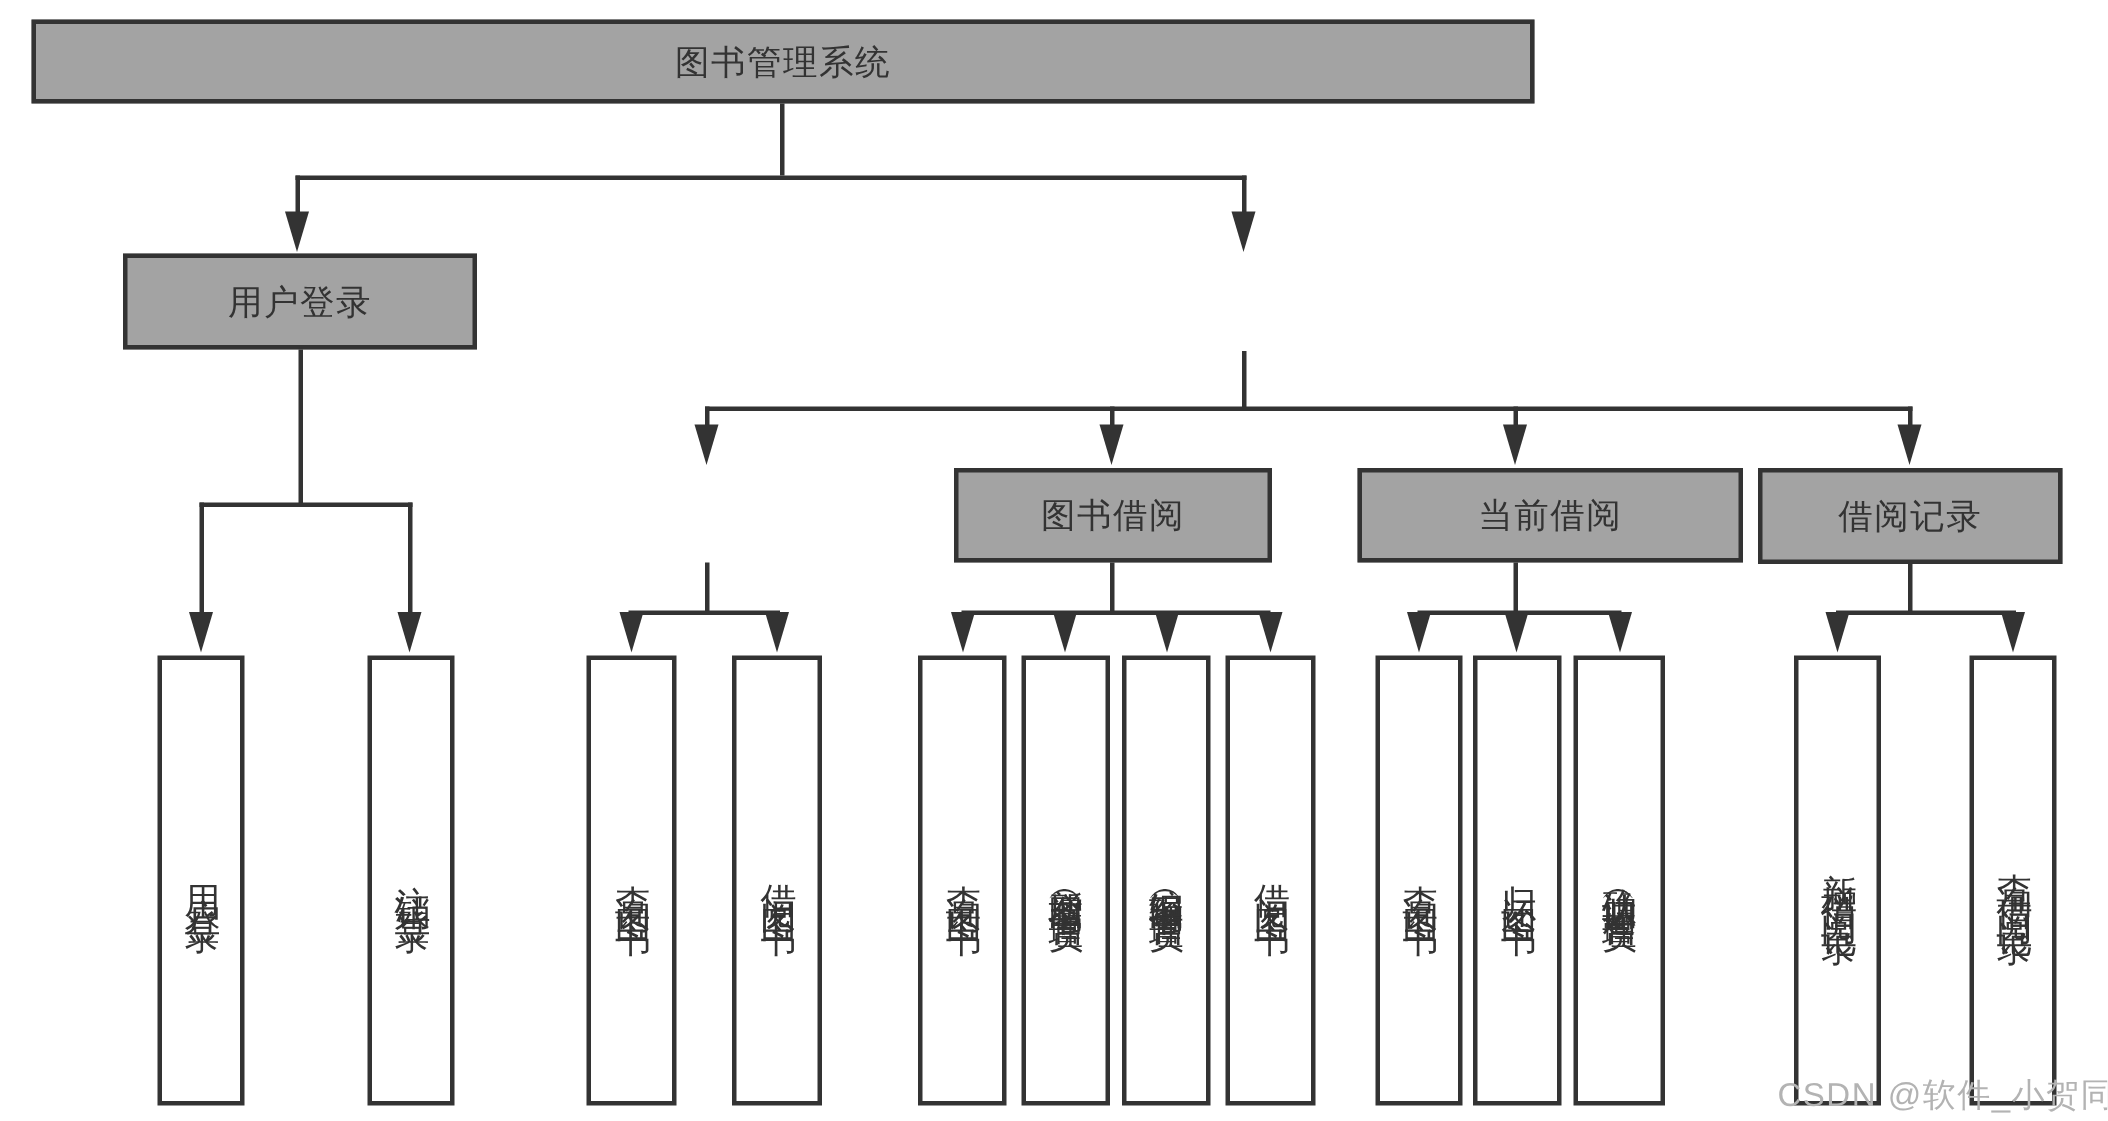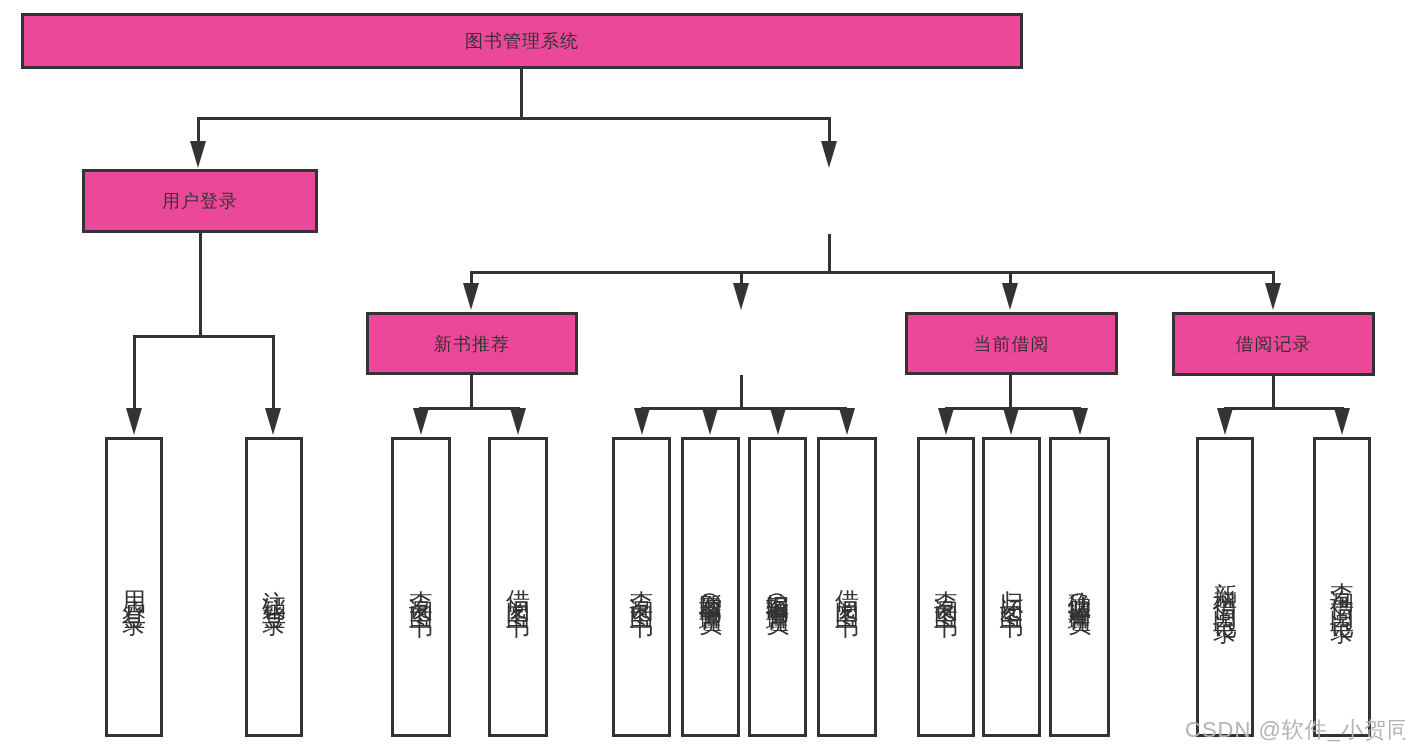--- a/index.html
+++ b/index.html
@@ -13,26 +13,26 @@
     width:1405px;
     height:747px;
     background:#ffffff;
     overflow:hidden;
   }
   
   .node{
     position:absolute;
     box-sizing:border-box;
     border:3px solid var(--line);
-    background:#ec4899;
+    background:#a3a3a3;
     display:flex;
     align-items:center;
     justify-content:center;
     color:var(--text);
-    font-size:18px;
+    font-size:23px;
     letter-spacing:1px;
   }
   
   .leaf{
     position:absolute;
     top:437px;
     height:300px;
     box-sizing:border-box;
     border:3px solid var(--line);
     background:#ffffff;
@@ -80,26 +80,26 @@
 
   <div class="node" style="left:21px;top:13px;width:1002px;height:56px;">
     <span>图书管理系统</span>
   </div>
 
   <div class="node" style="left:82px;top:169px;width:236px;height:64px;">
     <span>用户登录</span>
   </div>
 
 
-  <div class="node" style="left:366px;top:312px;width:212px;height:63px;">
-    <span>新书推荐</span>
+
+  <div class="node" style="left:636px;top:312px;width:212px;height:63px;">
+    <span>图书借阅</span>
   </div>
 
-
-  <div class="node" style="left:905px;top:312px;width:213px;height:63px;">
+  <div class="node" style="left:905px;top:312px;width:257px;height:63px;">
     <span>当前借阅</span>
   </div>
 
   <div class="node" style="left:1172px;top:312px;width:203px;height:64px;">
     <span>借阅记录</span>
   </div>
 
   <div class="leaf" style="left:105px;width:58px;">
     <span class="vtext">用户登录</span>
   </div>

